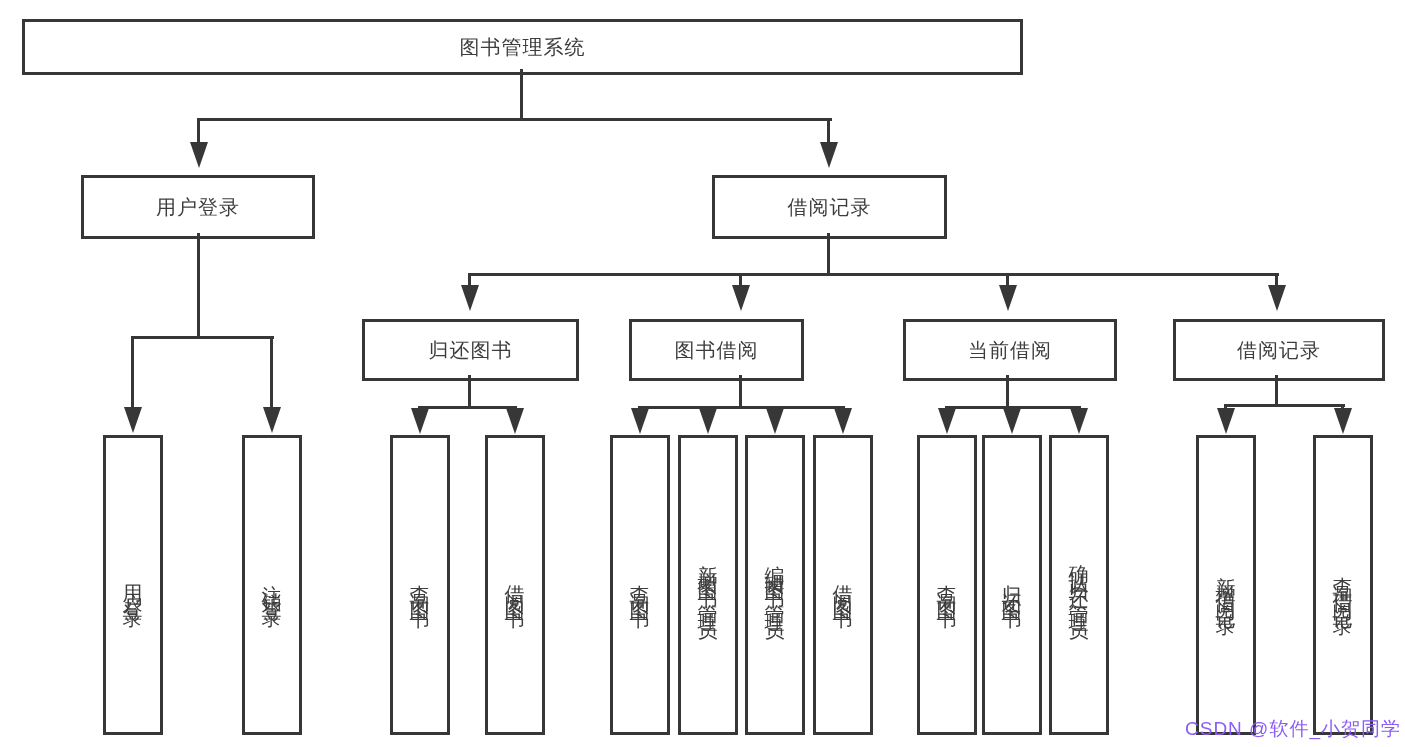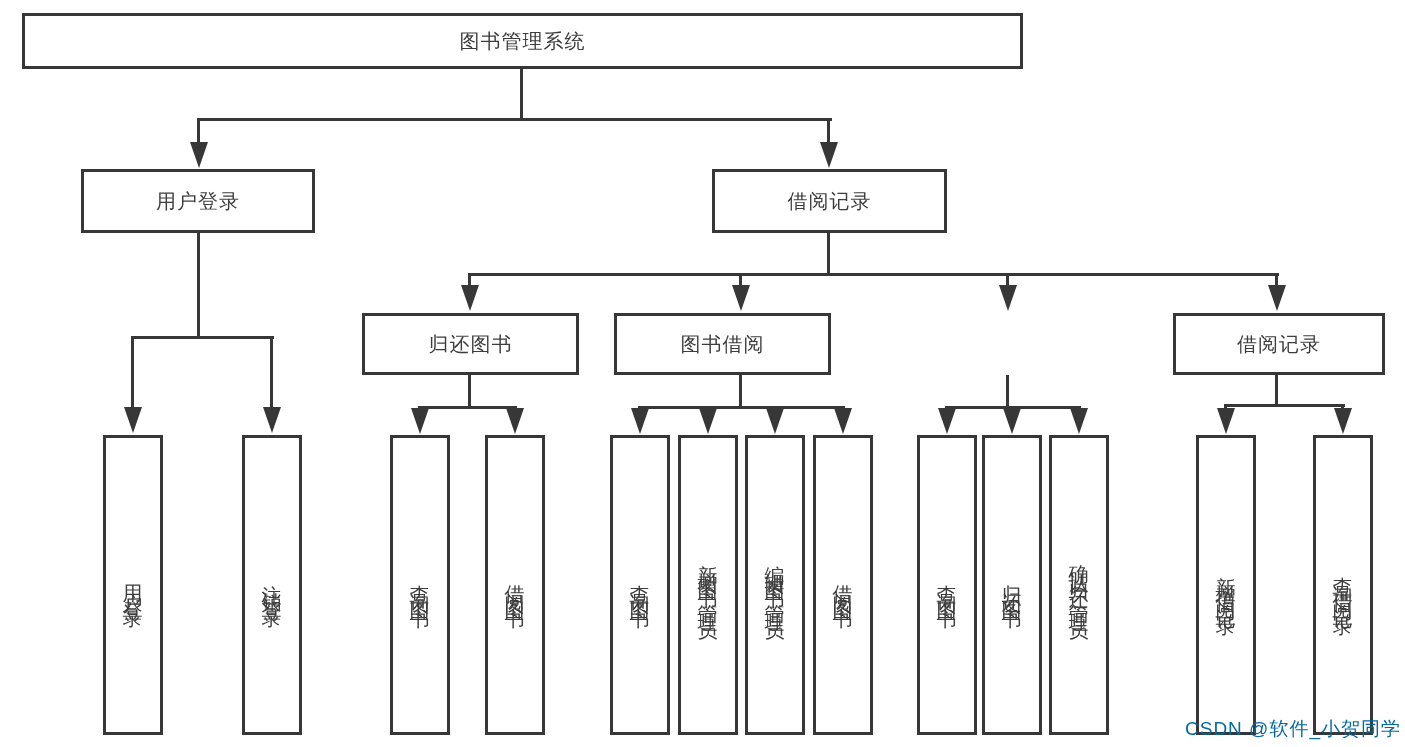--- a/index.html
+++ b/index.html
@@ -19,20 +19,21 @@
     position:absolute;
     box-sizing:border-box;
     border:3px solid var(--line);
     background:#ffffff;
     display:flex;
     align-items:center;
     justify-content:center;
     color:var(--text);
     font-size:20px;
     letter-spacing:1px;
+    margin-top:6px;
   }
   .leaf{
     position:absolute;
     box-sizing:border-box;
     border:3px solid var(--line);
     background:#ffffff;
     width:60px;
     height:300px;
     top:435px;
     display:flex;
@@ -54,40 +55,41 @@
   .dstub{position:absolute;width:18px;transform:translateX(-9px);}
   .dstub .shaft{position:absolute;left:7px;top:0;bottom:22px;width:3px;background:var(--line);}
   .dstub .head{position:absolute;bottom:0;left:0;width:0;height:0;
     border-left:9px solid transparent;border-right:9px solid transparent;
     border-top:26px solid var(--line);}
   #watermark{
     position:absolute;
     left:1185px;
     top:716px;
     font-size:19px;
-    color:#0369a1;
+    color:#8b5cf6;
     letter-spacing:1px;
     white-space:nowrap;
   }
 </style>
 </head>
 <body>
 
 <div id="canvas">
 
   <div class="box" style="left:22px;top:13px;width:1001px;height:56px;">图书管理系统</div>
 
   <div class="box" style="left:81px;top:169px;width:234px;height:64px;">用户登录</div>
 
   <div class="box" style="left:712px;top:169px;width:235px;height:64px;">借阅记录</div>
 
   <div class="box" style="left:362px;top:313px;width:217px;height:62px;">归还图书</div>
 
-  <div class="box" style="left:614px;top:313px;width:217px;height:62px;">图书借阅</div>
-
+  <div class="box" style="left:629px;top:313px;width:175px;height:62px;">图书借阅</div>
+
+  <div class="box" style="left:903px;top:313px;width:214px;height:62px;">当前借阅</div>
 
   <div class="box" style="left:1173px;top:313px;width:212px;height:62px;">借阅记录</div>
 
   <div class="leaf" style="left:103px;">
       <span>用户登录</span>
     </div>
   <div class="leaf" style="left:242px;">
       <span>注销登录</span>
     </div>
 

